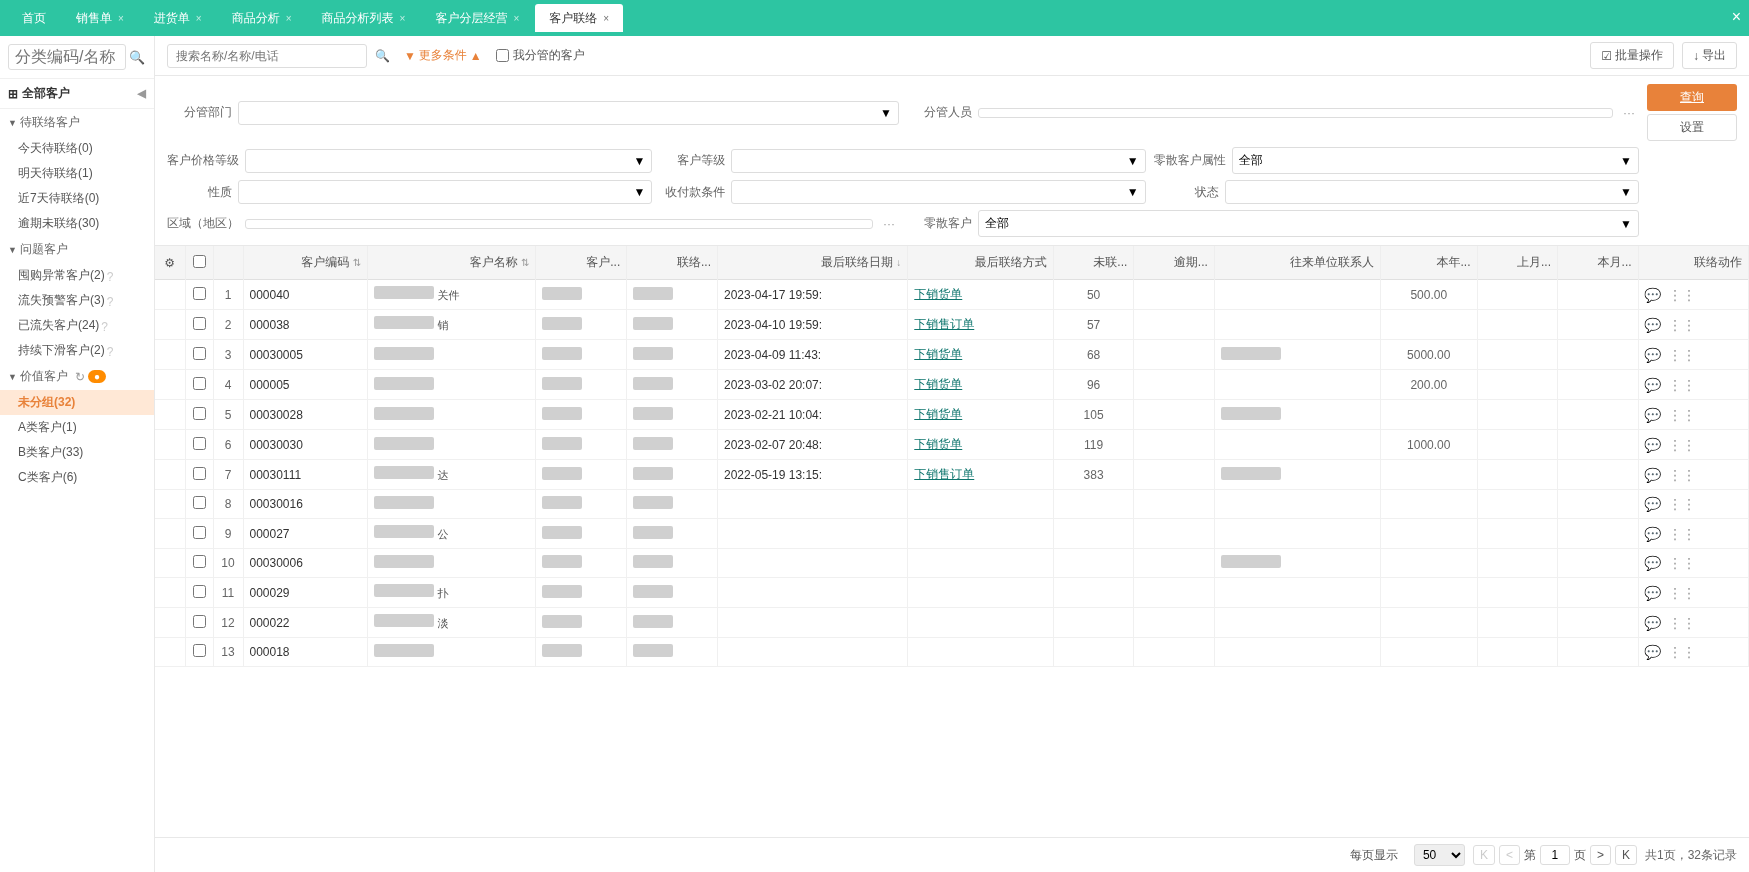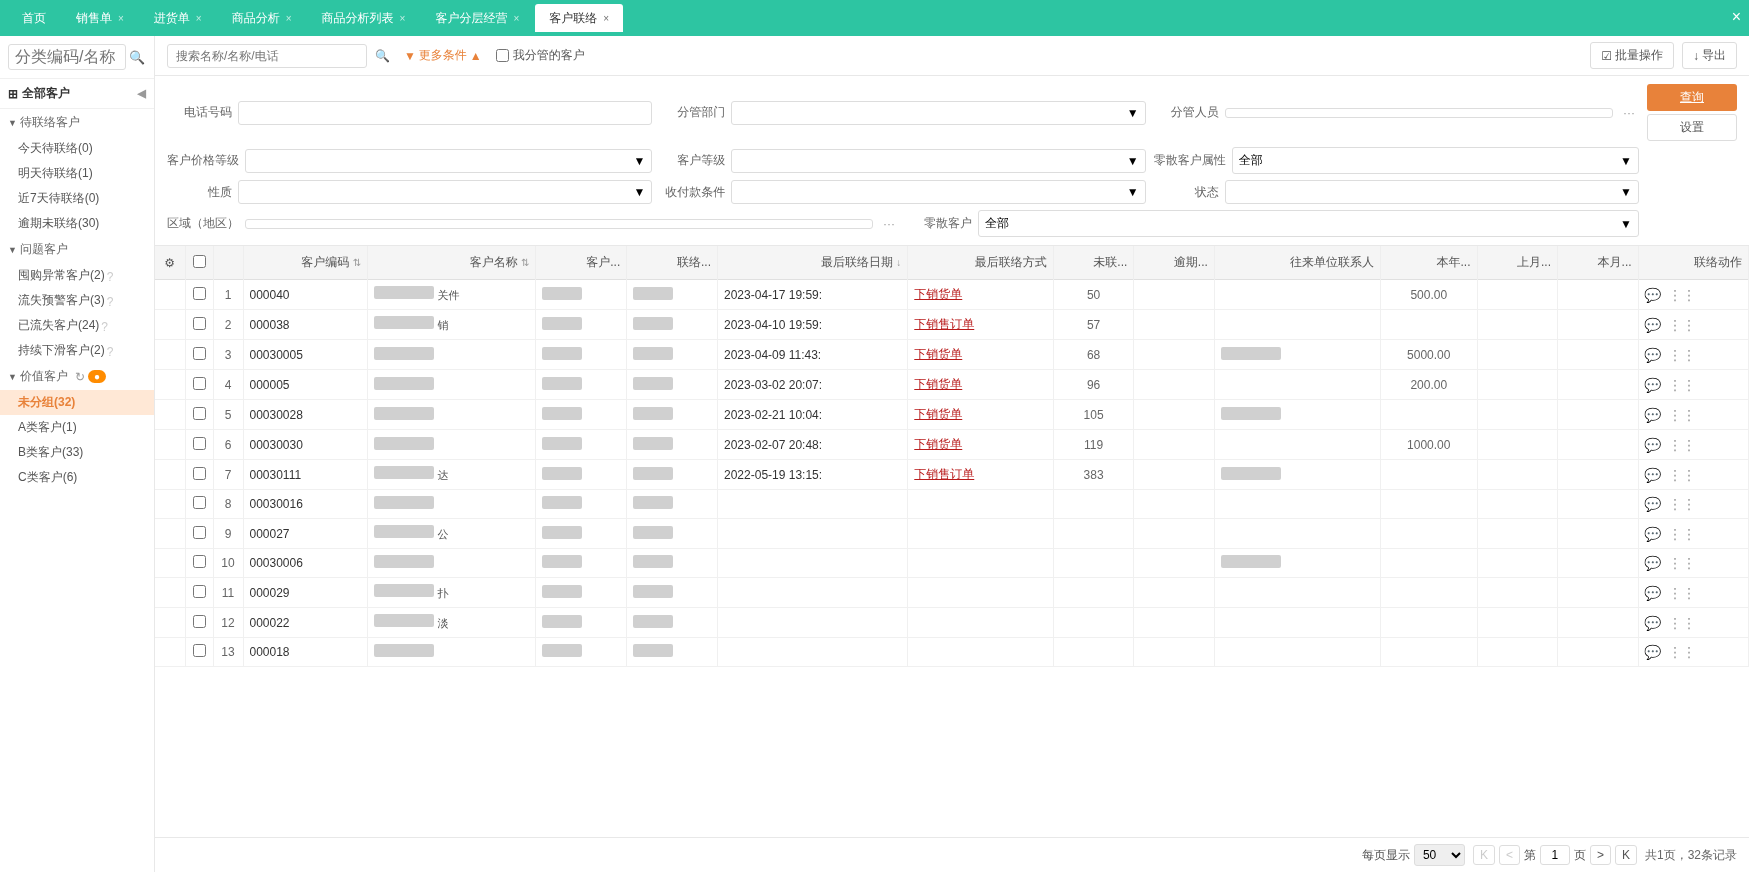--- a/index.html
+++ b/index.html
@@ -180,37 +180,37 @@
     tbody tr {
       border-bottom: 1px solid #f0f0f0;
     }
     tbody td {
       padding: 6px 6px;
       color: #333;
       white-space: nowrap;
       border-right: 1px solid #f0f0f0;
     }
     tbody td.num { text-align: center; color: #666; }
-    .link-text { color: #b91c1c; cursor: pointer; text-decoration: underline; }
+    .link-text { color: #0f766e; cursor: pointer; text-decoration: underline; }
     .action-icons { display: flex; gap: 6px; align-items: center; }
     .action-icon { color: #999; cursor: pointer; font-size: 14px; }
 
     
     .table-footer {
       background: #fff;
       border-top: 1px solid #e8e8e8;
       padding: 6px 12px;
       display: flex;
       align-items: center;
       justify-content: flex-end;
       gap: 8px;
       font-size: 12px;
       color: #555;
     }
-    .footer-page-size { display: flex; align-items: center; gap: 4px; }
+    .footer-page-size { display: flex; align-items: center; gap: 16px; }
     .footer-page-size select {
       border: 1px solid #ddd; border-radius: 3px; padding: 2px 4px; outline: none;
     }
     .footer-pagination { display: flex; align-items: center; gap: 4px; }
     .footer-pagination button {
       border: 1px solid #ddd; background: #fff; border-radius: 3px;
       padding: 2px 6px; cursor: pointer; color: #555;
     }
     .footer-pagination button:disabled { color: #ccc; cursor: default; }
     .footer-page-input {
@@ -382,26 +382,20 @@
           <span>↓</span>
           <span>导出</span>
         </div>
       </div>
     </div>
 
     <div class="adv-filter-panel">
       <div class="adv-rows">
 
         <div class="adv-row">
-          <div class="adv-cell">
-            <span class="adv-cell-label">电话号码</span>
-            <div class="adv-cell-field">
-              <input type="text" style="">
-            </div>
-          </div>
           <div class="adv-cell">
             <span class="adv-cell-label">分管部门</span>
             <div class="adv-cell-field">
               <span></span>
               <span class="chevron">▼</span>
             </div>
           </div>
           <div class="adv-cell">
             <span class="adv-cell-label">分管人员</span>
             <div class="adv-cell-field">

